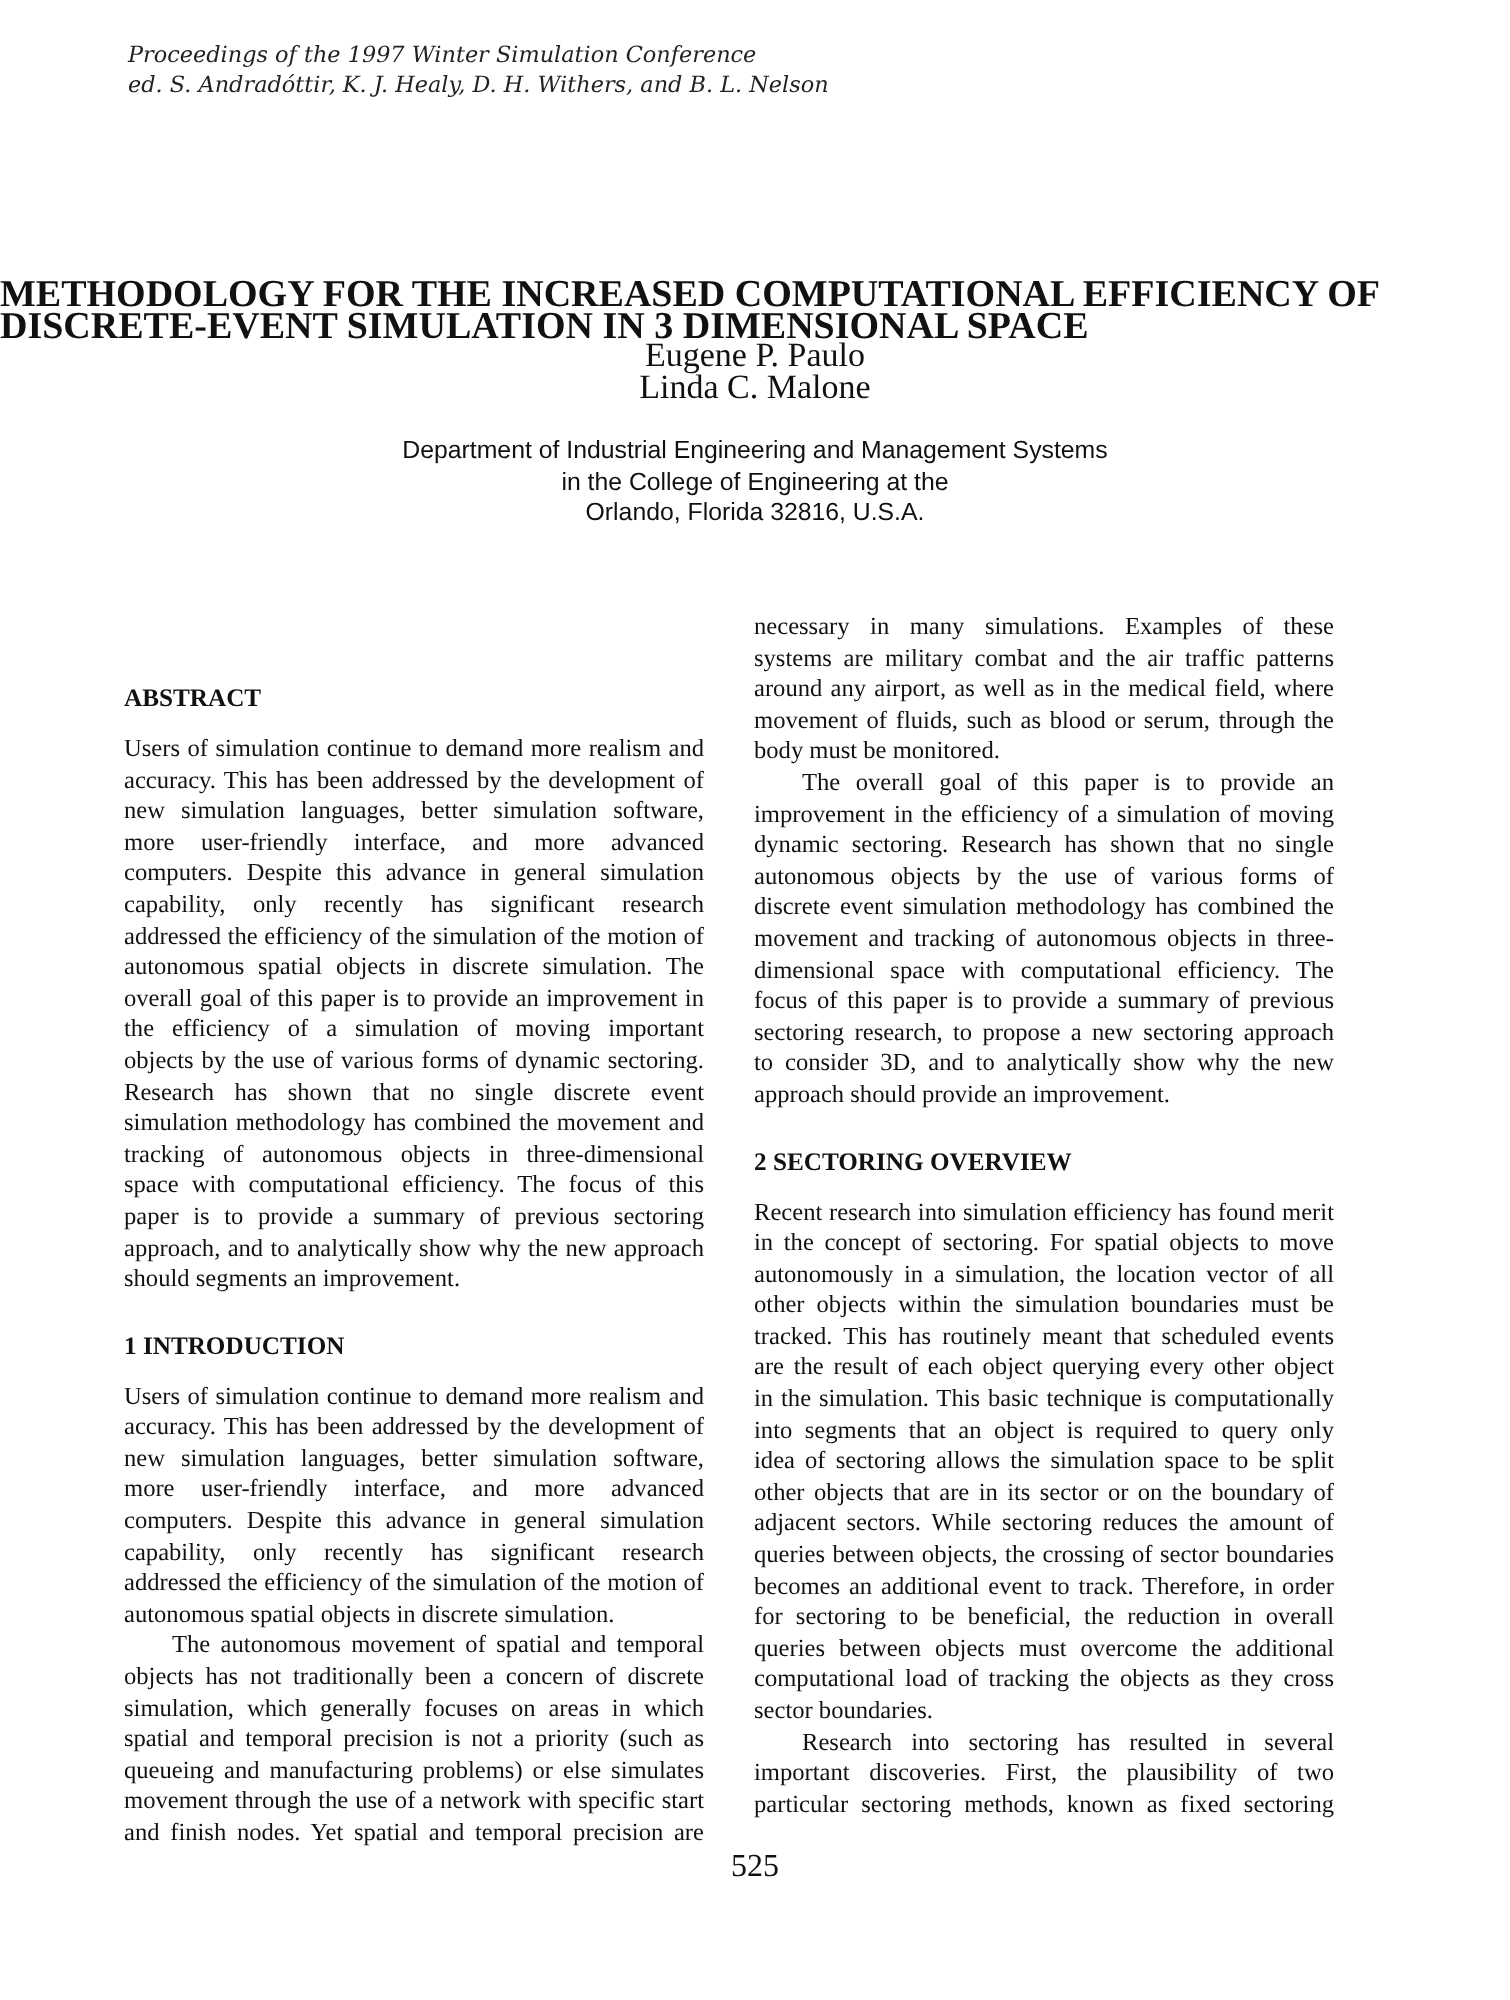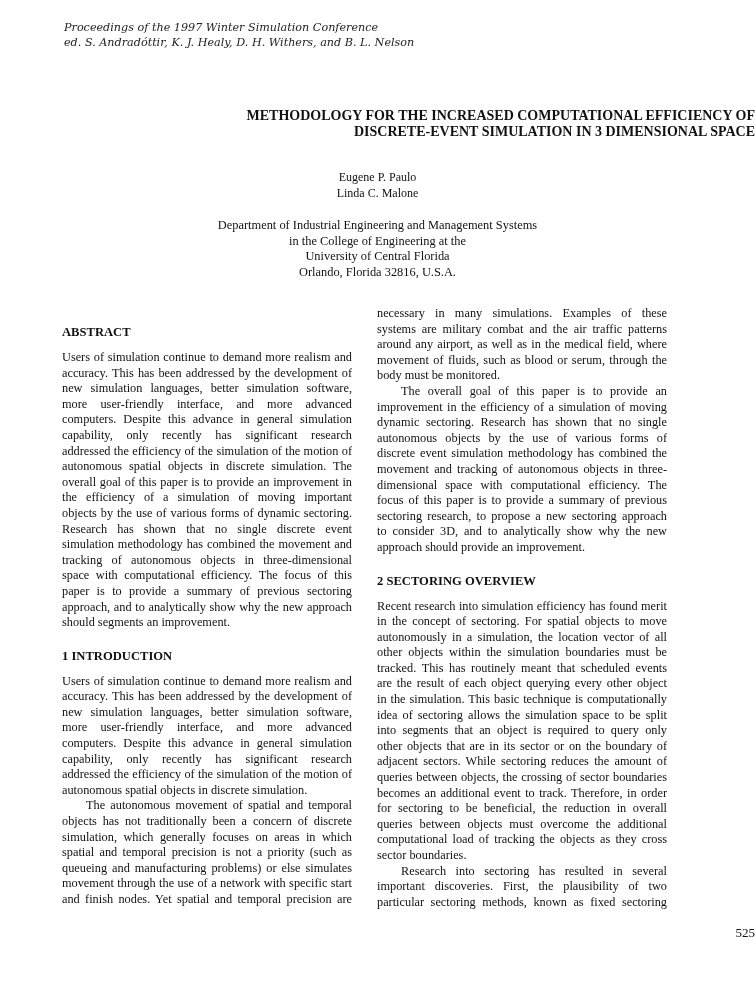--- a/index.html
+++ b/index.html
@@ -1,31 +1,31 @@
 <!DOCTYPE html>
 <html><head>
 <meta charset="utf-8">
 <style>
   html, body { margin: 0; padding: 0; background: #ffffff; }
   body { width: 755px; height: 1000px; position: relative; overflow: hidden; color: #111; }
   .page { position: absolute; left: 0; top: 0; width: 755px; height: 715px; background: #fff; }
   .header { position: absolute; left: 64px; top: 20px; font-family: "DejaVu Serif", serif; font-style: italic; font-size: 11.2px; line-height: 15px; color: #222; }
-  .title { position: absolute; left: 0; width: 755px; top: 108px; text-align: right; font-family: "Liberation Serif", serif; font-weight: bold; font-size: 14px; line-height: 16px; }
-  .authors { position: absolute; left: 0; width: 755px; top: 170px; text-align: center; font-family: "Liberation Serif", serif; font-size: 12px; line-height: 15.5px; }
-  .affil { position: absolute; left: 0; width: 755px; top: 218px; text-align: center; font-family: Liberation Serif, serif; font-size: 12.4px; line-height: 15.6px; }
+  .title { position: absolute; left: 0; width: 755px; top: 140px; text-align: left; font-family: "Liberation Serif", serif; font-weight: bold; font-size: 19px; line-height: 16px; }
+  .authors { position: absolute; left: 0; width: 755px; top: 170px; text-align: center; font-family: "Liberation Serif", serif; font-size: 17px; line-height: 15.5px; }
+  .affil { position: absolute; left: 0; width: 755px; top: 218px; text-align: center; font-family: Liberation Sans, sans-serif; font-size: 12.4px; line-height: 15.6px; }
   .col { position: absolute; width: 290px; font-family: Liberation Serif, serif; font-size: 12.3px; }
   .col-left { left: 62px; }
   .col-right { left: 377px; }
   .heading { font-weight: bold; font-size: 12.6px; height: 16px; line-height: 16px; white-space: nowrap; }
   .line { height: 15.6px; line-height: 15.6px; white-space: nowrap; text-align: justify; text-align-last: justify; overflow: hidden; }
   .line.last { text-align-last: left; }
   .line.indent { padding-left: 24px; }
   .gap { height: 10px; }
   .gap-lg { height: 17px; }
-  .page-number { position: absolute; left: 0; width: 755px; top: 925px; text-align: right; font-family: "Liberation Serif", serif; font-size: 13px; }
+  .page-number { position: absolute; left: 0; width: 755px; top: 925px; text-align: center; font-family: "Liberation Serif", serif; font-size: 16px; }
 </style>
 </head>
 <body>
 
 <div class="page">
 
   <div class="header">
     <div>Proceedings of the 1997 Winter Simulation Conference</div>
     <div>ed. S. Andradóttir, K. J. Healy, D. H. Withers, and B. L. Nelson</div>
   </div>
@@ -36,25 +36,24 @@
   </div>
 
   <div class="authors">
     <div>Eugene P. Paulo</div>
     <div>Linda C. Malone</div>
   </div>
 
   <div class="affil">
     <div>Department of Industrial Engineering and Management Systems</div>
     <div>in the College of Engineering at the</div>
-    <div>University of Central Florida</div>
     <div>Orlando, Florida 32816, U.S.A.</div>
   </div>
 
-  <div class="col col-left" style="top:324px;">
+  <div class="col col-left" style="top:341px;">
     <div class="heading">ABSTRACT</div>
     <div class="gap"></div>
     <div>
       <div class="line">Users of simulation continue to demand more realism and</div>
       <div class="line">accuracy.  This has been addressed by the development of</div>
       <div class="line">new simulation languages, better simulation software,</div>
       <div class="line">more user-friendly interface, and more advanced</div>
       <div class="line">computers.  Despite this advance in general simulation</div>
       <div class="line">capability, only recently has significant research</div>
       <div class="line">addressed the efficiency of the simulation of the motion of</div>
@@ -119,22 +118,22 @@
     <div class="heading">2  SECTORING OVERVIEW</div>
     <div class="gap"></div>
     <div>
       <div class="line">Recent research into simulation efficiency has found merit</div>
       <div class="line">in the concept of sectoring.  For spatial objects to move</div>
       <div class="line">autonomously in a simulation, the location vector of all</div>
       <div class="line">other objects within the simulation boundaries must be</div>
       <div class="line">tracked.  This has routinely meant that scheduled events</div>
       <div class="line">are the result of  each object querying every other object</div>
       <div class="line">in the simulation.  This basic technique is computationally</div>
+      <div class="line">into segments that an object is required to query only</div>
       <div class="line">idea of sectoring allows the simulation space to be split</div>
-      <div class="line">into segments that an object is required to query only</div>
       <div class="line">other objects that are in its sector or on the boundary of</div>
       <div class="line">adjacent sectors.  While sectoring reduces the amount of</div>
       <div class="line">queries between objects, the crossing of sector boundaries</div>
       <div class="line">becomes an additional event to track. Therefore, in order</div>
       <div class="line">for sectoring to be beneficial, the reduction in overall</div>
       <div class="line">queries between objects must overcome the additional</div>
       <div class="line">computational load of tracking the objects as they cross</div>
       <div class="line last">sector boundaries.</div>
     </div>
     <div>

